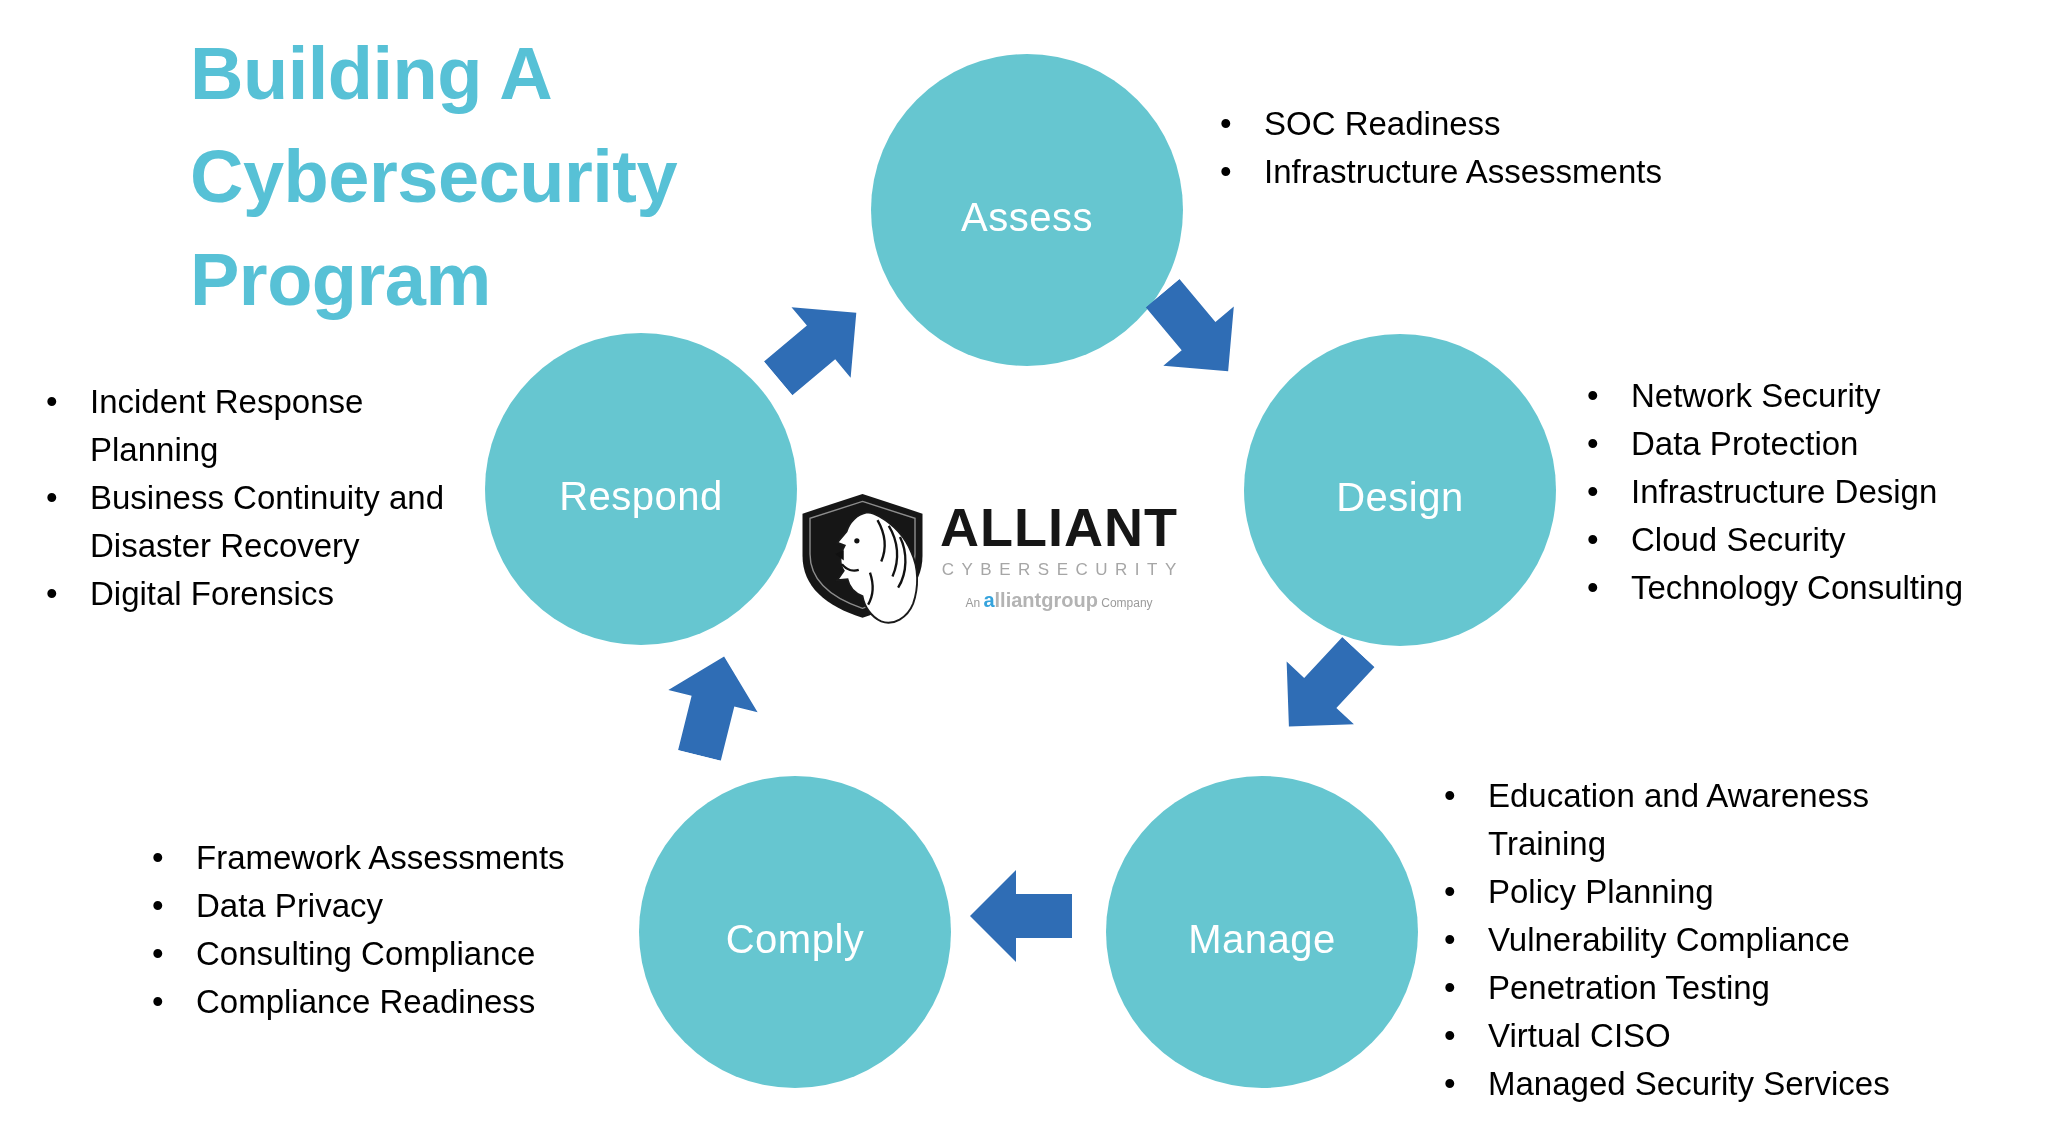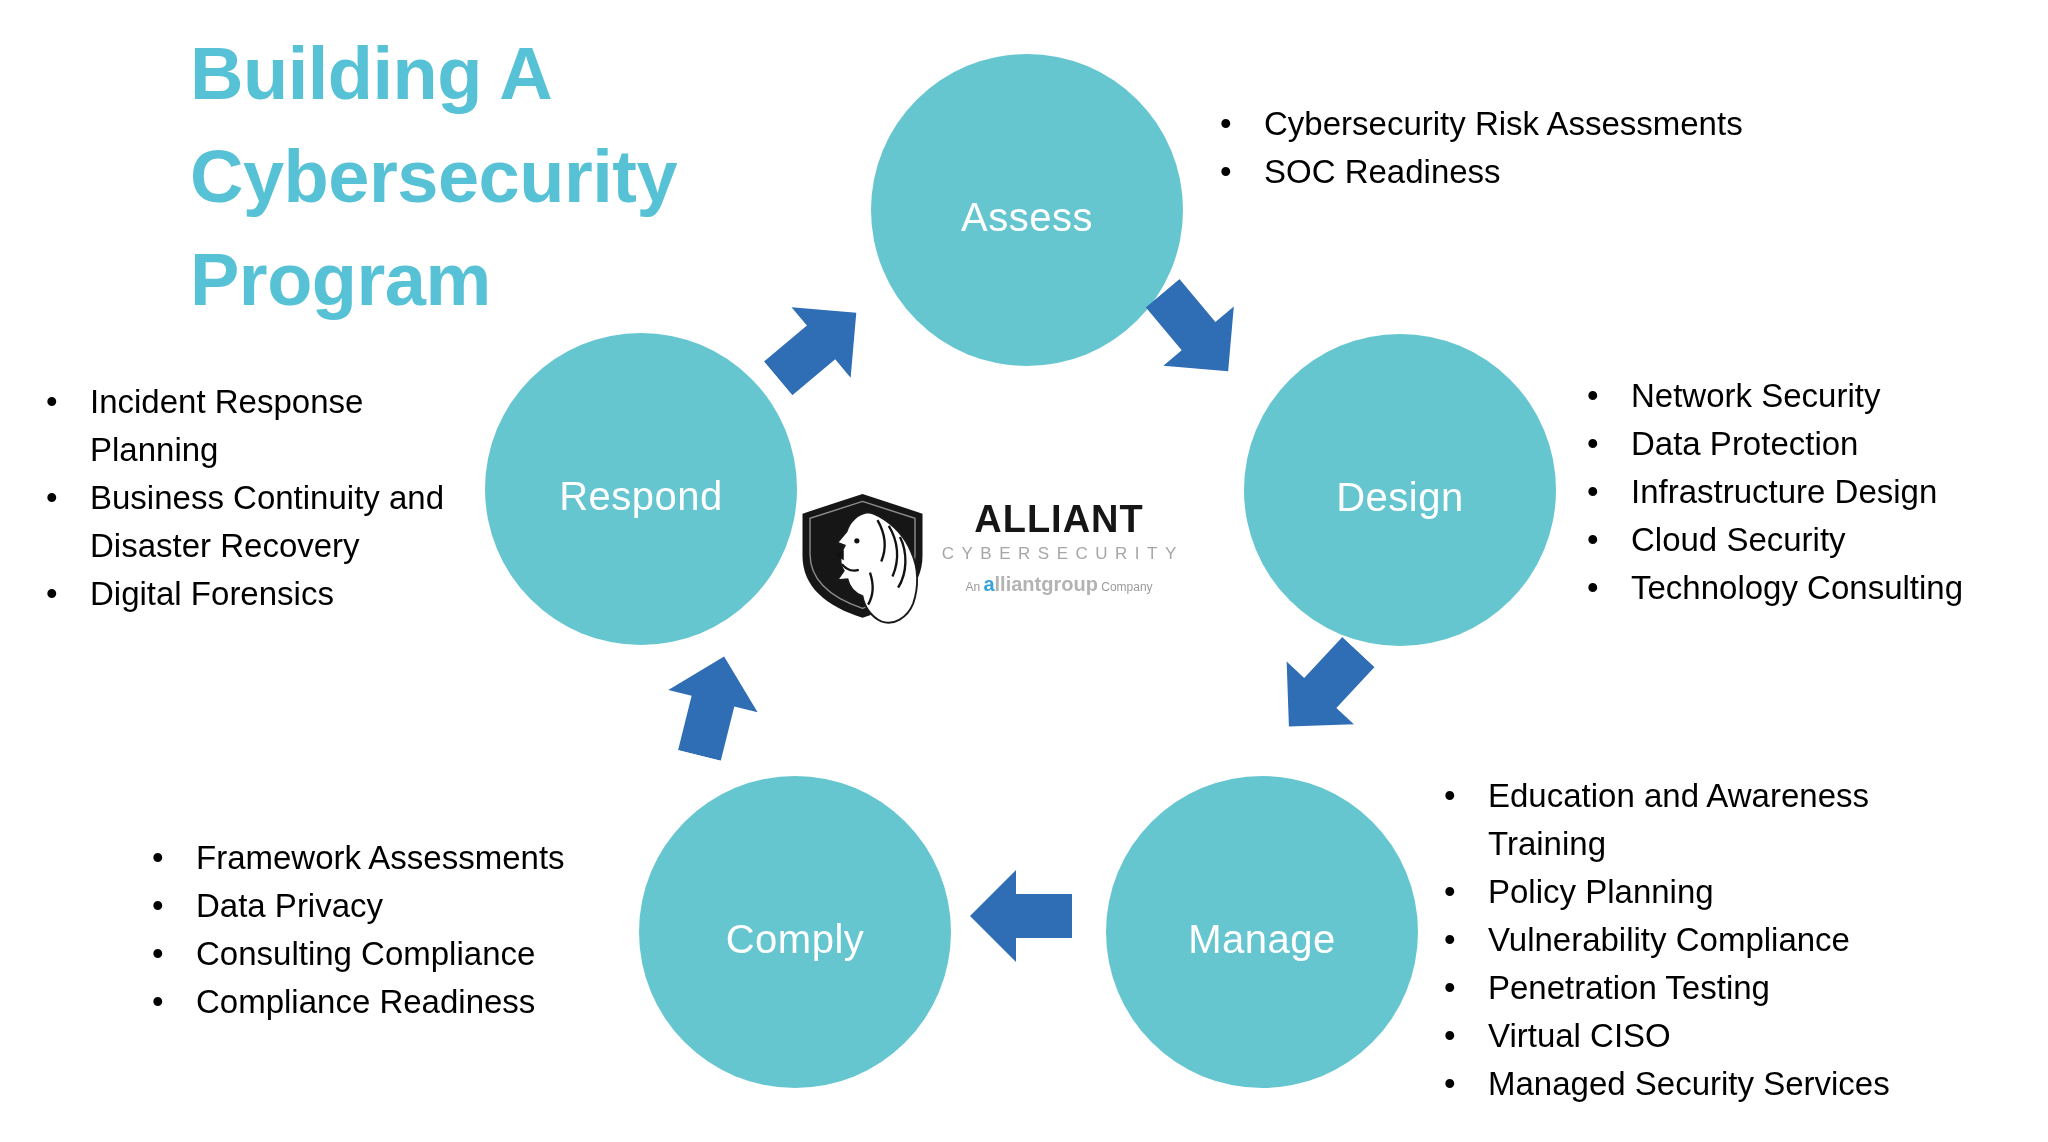--- a/index.html
+++ b/index.html
@@ -48,21 +48,21 @@
   .list-assess {left:1218px;top:100px;width:560px;}
   .list-design {left:1585px;top:372px;width:460px;}
   .list-manage {left:1442px;top:772px;width:475px;}
   .list-comply {left:150px; top:834px;width:470px;}
   .list-respond{left:44px;  top:378px;width:420px;}
   
   .logo{position:absolute;left:795px;top:486px;width:420px;height:165px;}
   .logo-shield{position:absolute;left:0;top:2px;width:150px;height:160px;}
   .logo-text{position:absolute;left:128px;top:14px;width:272px;text-align:center;}
   .logo-brand{
-    font-size:38px;font-weight:700;color:#161616;letter-spacing:1px;line-height:1;
+    font-size:54px;font-weight:700;color:#161616;letter-spacing:1px;line-height:1;
   }
   .logo-division{
     margin-top:7px;font-size:17px;font-weight:400;color:#A6A6A6;
     letter-spacing:7.5px;text-indent:7.5px;line-height:1;
   }
   .logo-tagline{margin-top:12px;font-size:12px;color:#9B9B9B;line-height:1;}
   .logo-tagline .tg-brand{font-size:20px;font-weight:700;color:#B3B3B3;letter-spacing:0;}
   .logo-tagline .tg-a{color:#35A3DC;}
 </style>
 </head>
@@ -102,22 +102,22 @@
     <polygon points="0,26 56,26 56,2 102,48 56,94 56,70 0,70"></polygon>
   </svg>
   <svg class="block-arrow arrow-4" viewBox="0 0 104 96">
     <polygon points="0,26 56,26 56,2 102,48 56,94 56,70 0,70"></polygon>
   </svg>
   <svg class="block-arrow arrow-5" viewBox="0 0 104 96">
     <polygon points="0,26 56,26 56,2 102,48 56,94 56,70 0,70"></polygon>
   </svg>
 
   <ul class="bullets list-assess">
-    <li><span>Cybersecurity Risk Assessments</span></li>
     <li><span>SOC Readiness</span></li>
+    <li><span>Infrastructure Assessments</span></li>
   </ul>
 
   <ul class="bullets list-design">
     <li><span>Network Security</span></li>
     <li><span>Data Protection</span></li>
     <li><span>Infrastructure Design</span></li>
     <li><span>Cloud Security</span></li>
     <li><span>Technology Consulting</span></li>
   </ul>
 

